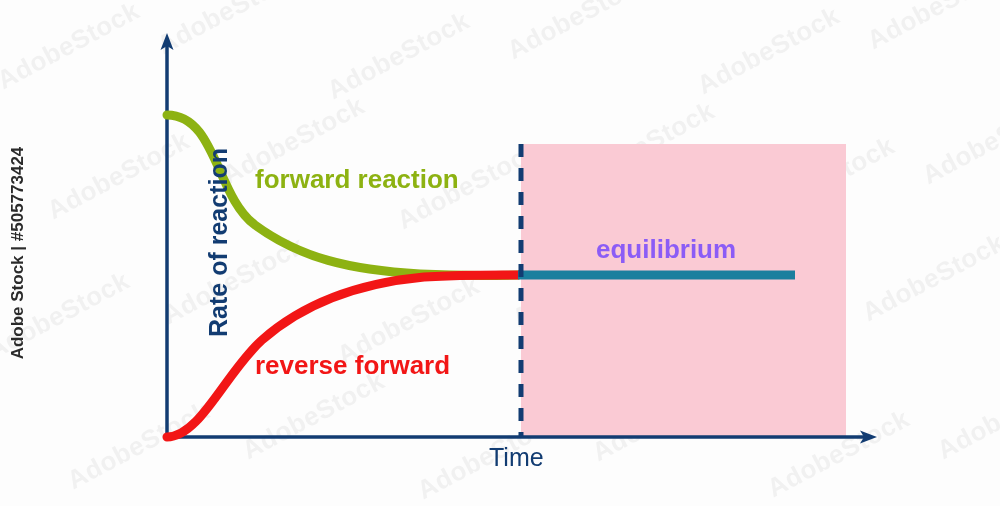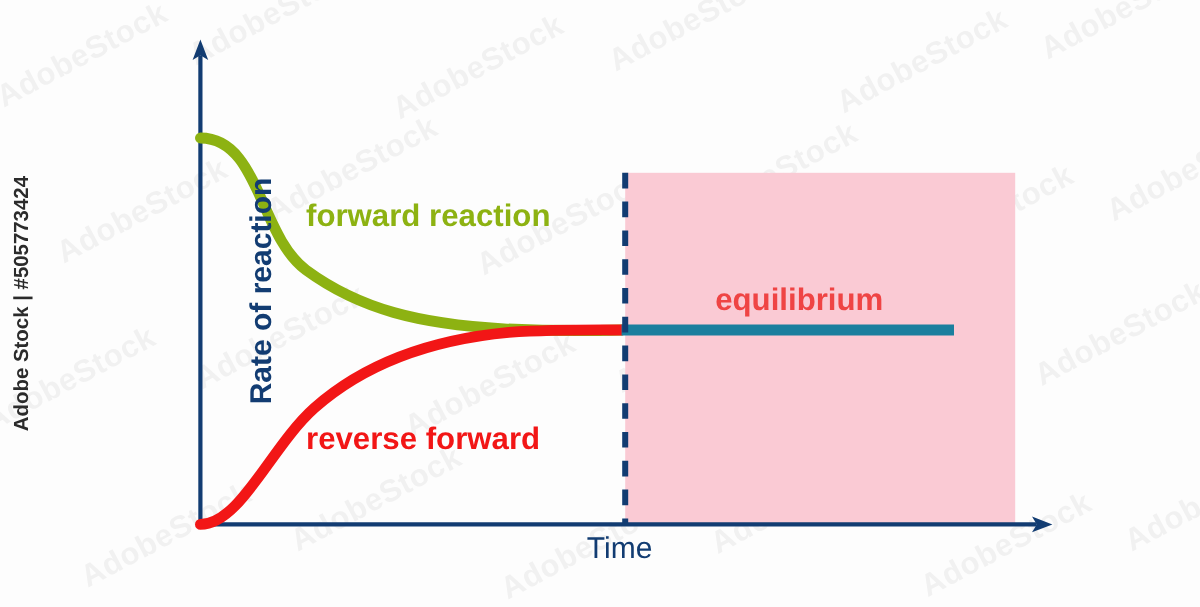--- a/index.html
+++ b/index.html
@@ -90,21 +90,21 @@
     top: 350px;
     font-size: 26px;
     font-weight: bold;
     color: #F21616;
   }
   #label-equilibrium {
     left: 596px;
     top: 234px;
     font-size: 26px;
     font-weight: bold;
-    color: #ef4444;
+    color: #8b5cf6;
   }
 </style>
 </head>
 <body>
 
 <div id="canvas">
 
   <div class="wm-layer">
     <div class="wm" style="left:-10px; top:30px;">AdobeStock</div>
     <div class="wm" style="left:150px; top:-5px;">AdobeStock</div>

